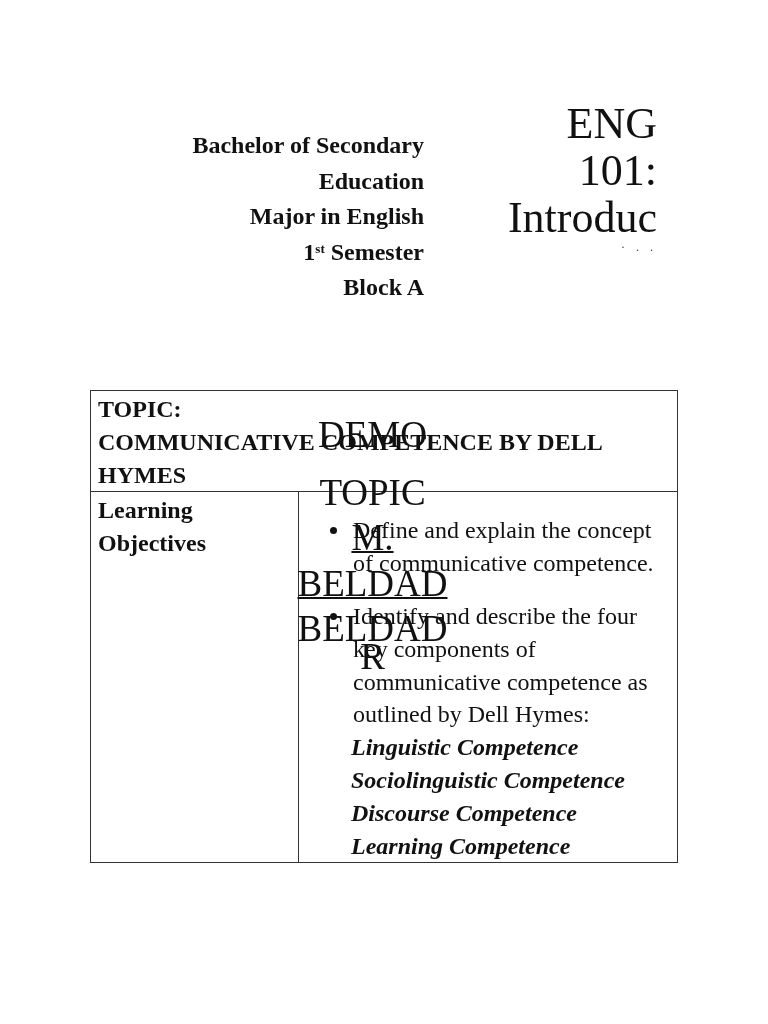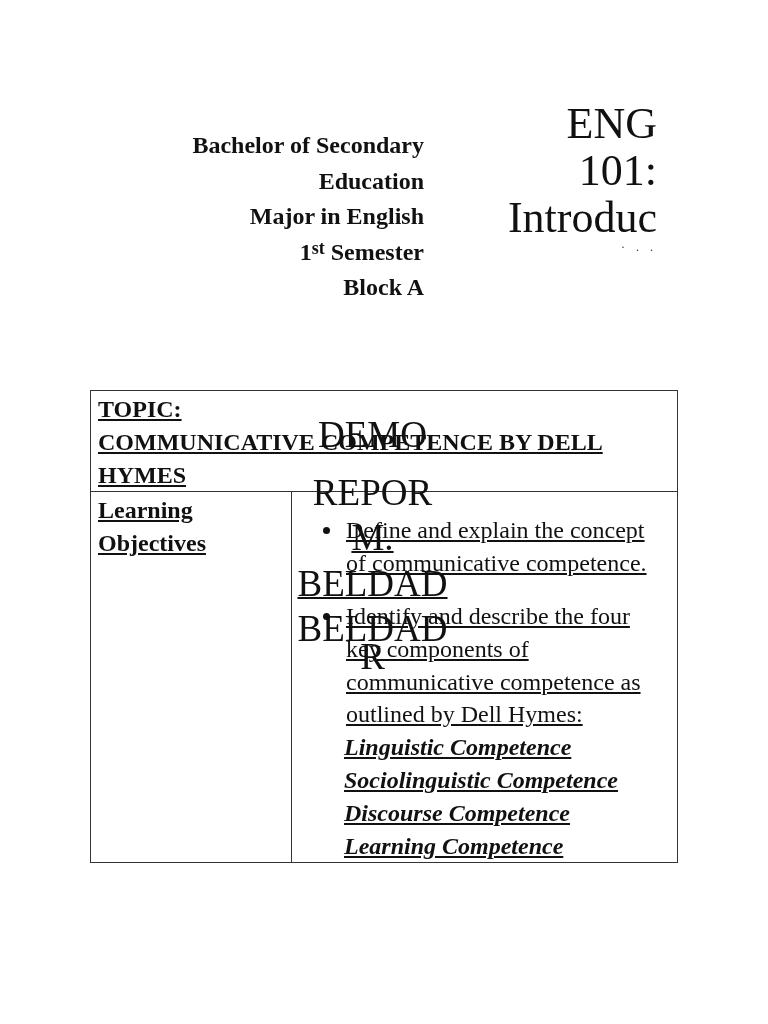--- a/index.html
+++ b/index.html
@@ -1,29 +1,29 @@
 <!DOCTYPE html>
 <html><head>
 <meta charset="utf-8">
 <style>
   html, body { margin: 0; padding: 0; background: #ffffff; }
   body { width: 768px; height: 1024px; position: relative; overflow: hidden;
          font-family: "Liberation Serif", serif; color: #111111; }
 
   .header-left { position: absolute; left: 140px; top: 128px; width: 284px;
                  text-align: right; font-weight: bold; font-size: 24px; line-height: 35.5px; }
-  .header-left sup { font-size: 18px; vertical-align: top; position: relative; top: -4px; }
+  .header-left sup { font-size: 13px; vertical-align: top; position: relative; top: -4px; }
 
   .header-right { position: absolute; left: 495px; top: 100px; width: 162px;
                   text-align: right; font-size: 44px; line-height: 47px; height: 192px; overflow: hidden; }
   .header-right .dots { font-size: 12px; line-height: 12px; letter-spacing: 4px; color:#333; }
 
   table.plan { position: absolute; left: 90px; top: 390px; width: 588px;
                border-collapse: collapse; font-size: 24px; line-height: 32.8px; }
-  table.plan td { border: 1.5px solid #333; vertical-align: top; padding: 2px 7px 0 7px; text-decoration: underline; }
+  table.plan td { border: 1.5px solid #333; vertical-align: top; padding: 2px 14px 0 7px; }
   td.label { width: 186px; font-weight: bold; }
   td.topic { font-weight: bold; }
   ul { margin: 0; padding-left: 45px; }
   ul li { padding-left: 2px; margin-top: 20px; }
   .comp { font-style: italic; font-weight: bold; padding-left: 45px; display:block; }
 
   .overlay { position: absolute; left: 280px; top: 362px; width: 185px;
              text-align: center; font-size: 37px; line-height: 57.5px; color: #111;
              pointer-events: none; margin-top: 44px; }
   .overlay .u { text-decoration: underline; text-decoration-thickness: 2px; }
@@ -65,18 +65,18 @@
       <span class="comp">Sociolinguistic Competence</span>
       <span class="comp">Discourse Competence</span>
       <span class="comp">Learning Competence</span>
     </td>
   </tr>
 </tbody>
   </table>
 
 <div class="overlay">
   <div>DEMO</div>
-  <div>REPOR</div>
+  <div>TOPIC</div>
   <div class="u" style="margin-top:-12px">M.</div>
   <div class="u" style="margin-top:-12px">BELDAD</div>
   <div style="margin-top:-12px">BELDAD</div>
   <div style="margin-top:-30px">R</div>
 </div>
 
 </body></html>

